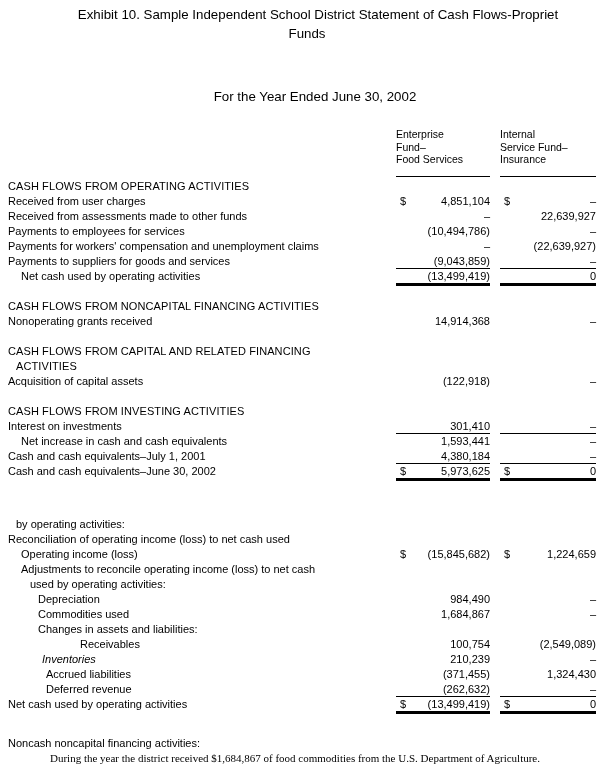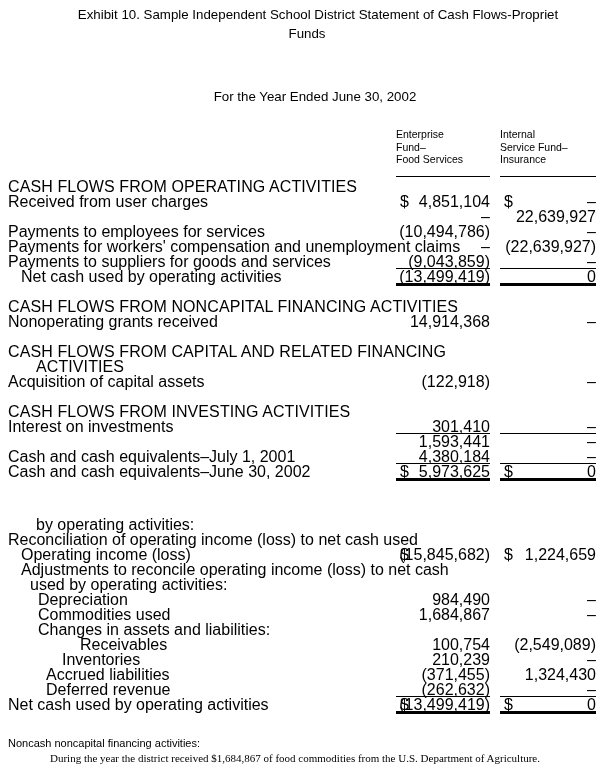--- a/index.html
+++ b/index.html
@@ -80,34 +80,34 @@
   .body-area {
     position: absolute;
     top: 179px;
     left: 0;
     width: 613px;
   }
 
   .row {
     position: relative;
     height: 15px;
-    font-size: 16px;
+    font-size: 11px;
     line-height: 15px;
     white-space: nowrap;
   }
   .row.spacer { height: 15px; }
   .row.spacer-sm { height: 8px; }
 
   .label {
     position: absolute;
     left: 8px;
     top: 0;
   }
   .label.i0 { left: 8px; }
-  .label.i1 { left: 16px; margin-left: 20px; }
+  .label.i1 { left: 16px; }
   .label.i2 { left: 21px; }
   .label.i3 { left: 30px; }
   .label.i4 { left: 38px; }
   .label.heading { letter-spacing: 0.1px; }
 
   .amt {
     position: absolute;
     top: 0;
     text-align: right;
   }
@@ -179,20 +179,21 @@
 
     <div class="row">
       <span class="label i0">Received from user charges</span>
       <span class="cur c1">$</span>
       <span class="amt c1">4,851,104</span>
       <span class="cur c2">$</span>
       <span class="amt c2">–</span>
     </div>
 
     <div class="row">
+      <span class="label i0">Received from assessments made to other funds</span>
       <span class="amt c1">–</span>
       <span class="amt c2">22,639,927</span>
     </div>
 
     <div class="row">
       <span class="label i0">Payments to employees for services</span>
       <span class="amt c1">(10,494,786)</span>
       <span class="amt c2">–</span>
     </div>
 
@@ -249,20 +250,21 @@
       <span class="label i0 heading">CASH FLOWS FROM INVESTING ACTIVITIES</span>
     </div>
     <div class="row">
       <span class="label i0">Interest on investments</span>
       <span class="amt c1">301,410</span>
       <span class="amt c2">–</span>
       <span class="rule c1 bottom"></span>
       <span class="rule c2 bottom"></span>
     </div>
     <div class="row">
+      <span class="label i2">Net increase in cash and cash equivalents</span>
       <span class="amt c1">1,593,441</span>
       <span class="amt c2">–</span>
     </div>
     <div class="row">
       <span class="label i0">Cash and cash equivalents–July 1, 2001</span>
       <span class="amt c1">4,380,184</span>
       <span class="amt c2">–</span>
       <span class="rule c1 bottom"></span>
       <span class="rule c2 bottom"></span>
     </div>
@@ -312,21 +314,21 @@
     </div>
     <div class="row">
       <span class="label i4">Changes in assets and liabilities:</span>
     </div>
     <div class="row">
       <span class="label i4" style="left:56px;padding-left:24px;">Receivables</span>
       <span class="amt c1">100,754</span>
       <span class="amt c2">(2,549,089)</span>
     </div>
     <div class="row">
-      <span class="label i4" style="left:62px;">Inventories</span>
+      <span class="label i4" style="left:42px;font-style:italic;">Inventories</span>
       <span class="amt c1">210,239</span>
       <span class="amt c2">–</span>
     </div>
     <div class="row">
       <span class="label i4" style="left:46px;">Accrued liabilities</span>
       <span class="amt c1">(371,455)</span>
       <span class="amt c2">1,324,430</span>
     </div>
     <div class="row">
       <span class="label i4" style="left:46px;">Deferred revenue</span>

